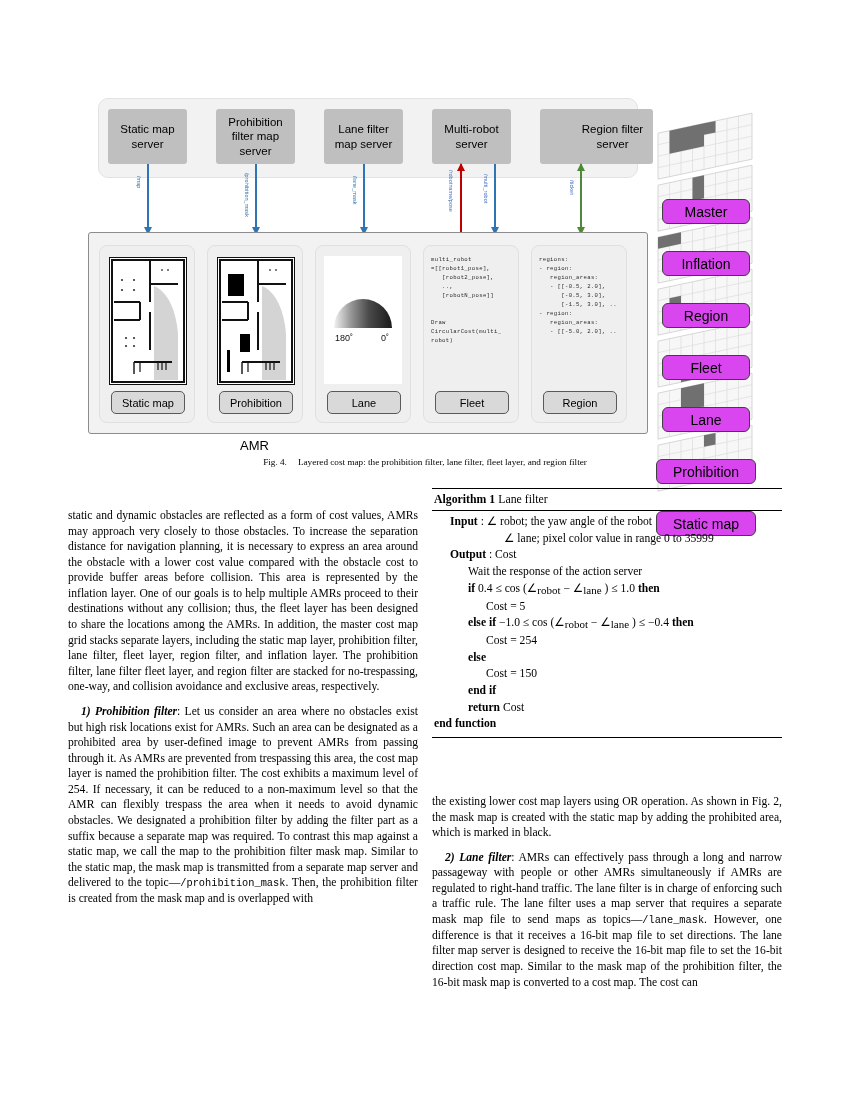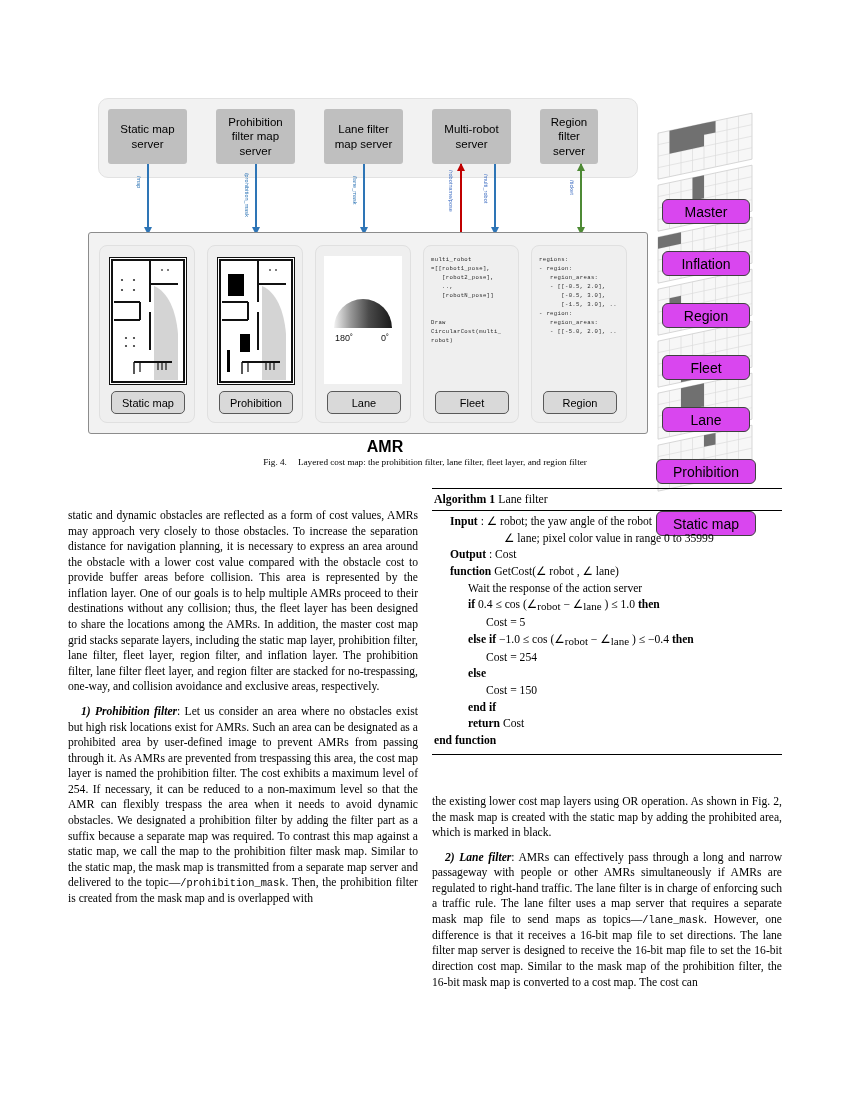--- a/index.html
+++ b/index.html
@@ -27,21 +27,21 @@
   .srv{
     position:absolute;top:49px;height:55px;background:#BFBFBF;
     border-radius:3px;display:flex;align-items:center;justify-content:center;
     text-align:center;font-family:"Liberation Sans", sans-serif;font-size:11.5px;
     line-height:1.22;color:#000;
   }
   .srv.s0{left:108px;width:79px;}
   .srv.s1{left:216px;width:79px;}
   .srv.s2{left:324px;width:79px;}
   .srv.s3{left:432px;width:79px;}
-  .srv.s4{left:540px;width:58px;}
+  .srv.s4{left:540px;width:81px;padding-left:32px;}
 
   
   .arrow{position:absolute;width:2px;}
   .arrow .shaft{position:absolute;left:0;top:0;width:2px;height:100%;}
   .arrow .head-down{
     position:absolute;left:-3.5px;bottom:-1px;width:0;height:0;
     border-left:4.5px solid transparent;border-right:4.5px solid transparent;
   }
   .arrow .head-up{
     position:absolute;left:-3.5px;top:-1px;width:0;height:0;
@@ -75,22 +75,22 @@
   }
   .map-art{position:absolute;left:9px;top:11px;width:76px;height:126px;background:#fff;border:1.5px solid #111;}
   .lane-art{position:absolute;left:8px;top:10px;width:78px;height:128px;background:#fff;}
   .code-art{
     position:absolute;left:7px;top:9px;width:82px;height:130px;
     font-family:"Liberation Mono", monospace;font-size:5.6px;line-height:1.62;
     color:#2b2b2b;letter-spacing:0.35px;white-space:pre;overflow:hidden;
   }
 
   .amr-caption{
-    position:absolute;left:240px;top:378px;width:290px;text-align:center;
-    font-family:"Liberation Sans", sans-serif;font-weight:bold;font-size:16px;
+    position:absolute;left:240px;top:378px;width:290px;
+    font-family:"Liberation Sans", sans-serif;font-weight:normal;font-size:13px;
   }
   .fig-caption{
     position:absolute;left:70px;top:397px;width:710px;text-align:center;
     font-size:9.2px;font-family:"Liberation Serif", serif;
   }
   .cap-lbl{margin-right:11px;}
 
   
   .stack{position:absolute;left:648px;top:28px;width:196px;height:430px;}
   .sheet{position:absolute;width:106px;height:74px;}
@@ -488,21 +488,20 @@
   <div class="algo">
     <div class="rule-top"></div>
     <div class="algo-title">
       <b>Algorithm 1</b> <span>Lane filter</span>
     </div>
     <div class="rule-mid"></div>
     <div class="algo-body">
       <div class="i1"><span class="kw">Input</span> <span>: ∠ robot; the yaw angle of the robot</span></div>
       <div class="i4"><span>∠ lane; pixel color value in range 0 to 35999</span></div>
       <div class="i1"><span class="kw">Output</span> <span>: Cost</span></div>
-      <div class="i1"><span class="kw">function</span> <span>GetCost(∠ robot , ∠ lane)</span></div>
       <div class="i2">Wait the response of the action server</div>
       <div class="i2"><span class="kw">if</span> <span>0.4 ≤ cos (∠</span><span class="sub">robot</span><span> − ∠</span><span class="sub">lane</span><span> ) ≤ 1.0</span> <span class="kw">then</span></div>
       <div class="i3">Cost = 5</div>
       <div class="i2"><span class="kw">else if</span> <span>−1.0 ≤ cos (∠</span><span class="sub">robot</span><span> − ∠</span><span class="sub">lane</span><span> ) ≤ −0.4</span> <span class="kw">then</span></div>
       <div class="i3">Cost = 254</div>
       <div class="i2"><span class="kw">else</span></div>
       <div class="i3">Cost = 150</div>
       <div class="i2"><span class="kw">end if</span></div>
       <div class="i2"><span class="kw">return</span> <span>Cost</span></div>
       <div><span class="kw">end function</span></div>

